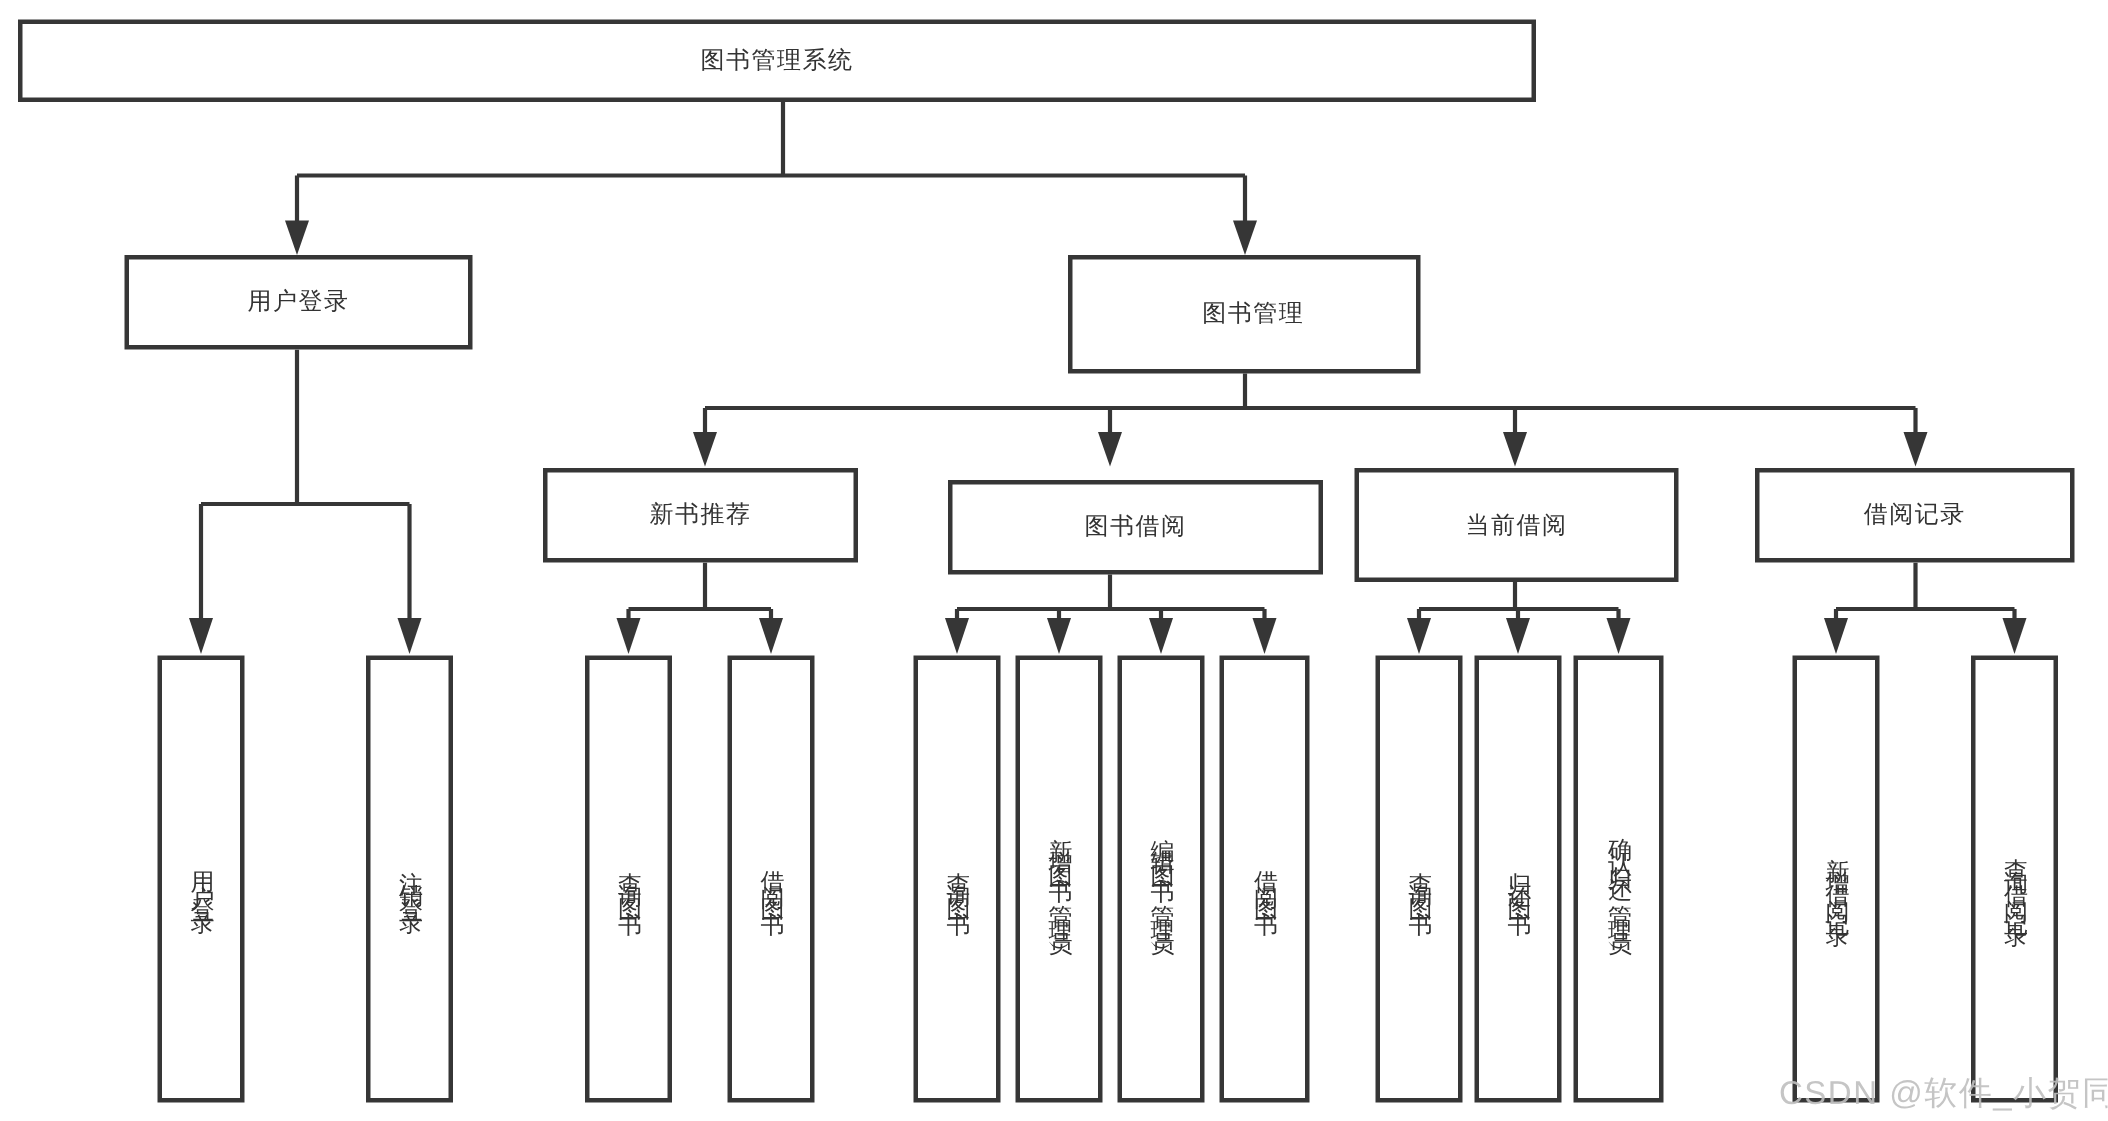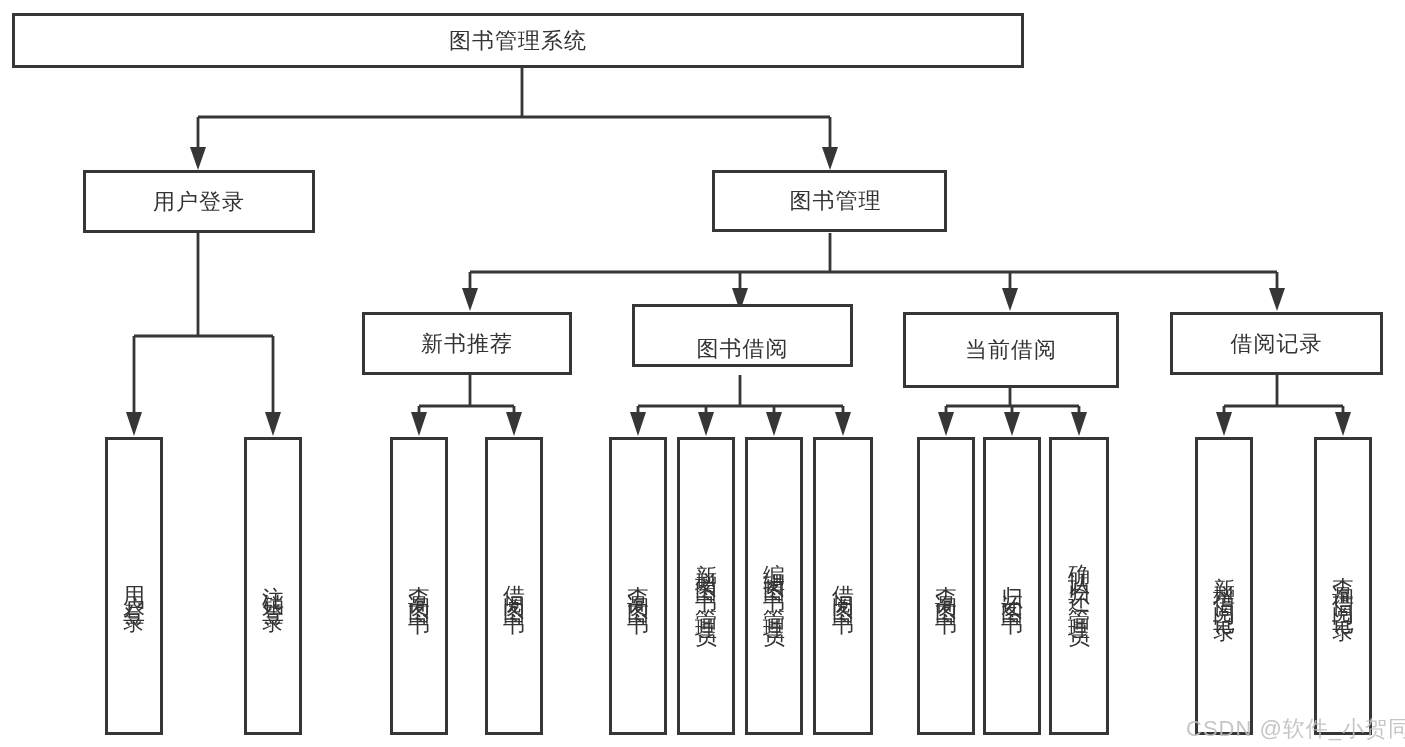--- a/index.html
+++ b/index.html
@@ -25,21 +25,21 @@
   .ah { fill: var(--line); stroke: none; }
   .node {
     position: absolute;
     background: var(--bg);
     border: 3px solid var(--line);
     box-sizing: border-box;
     display: flex;
     align-items: center;
     justify-content: center;
     color: var(--text);
-    font-size: 22px;
+    font-size: 16px;
     letter-spacing: 1px;
     z-index: 2;
   }
   .leaf .label {
     writing-mode: vertical-rl;
     text-orientation: mixed;
     letter-spacing: 9px;
     line-height: 1;
     white-space: nowrap;
   }
@@ -120,28 +120,28 @@
   <polygon class="ah" points="1335,412 1351,412 1343,436"></polygon>
 </svg>
 
 <div class="node" style="left:12px; top:13px; width:1012px; height:55px;">
   <span class="label">图书管理系统</span>
 </div>
 
 <div class="node" style="left:83px; top:170px; width:232px; height:63px;">
   <span class="label">用户登录</span>
 </div>
-<div class="node" style="left:712px; top:170px; width:235px; height:62px;padding-left:12px;">
+<div class="node" style="left:712px; top:170px; width:235px; height:79px;padding-left:12px;">
   <span class="label">图书管理</span>
 </div>
 
 <div class="node" style="left:362px; top:312px; width:210px; height:63px;">
   <span class="label">新书推荐</span>
 </div>
-<div class="node" style="left:632px; top:304px; width:221px; height:63px;align-items:flex-end;">
+<div class="node" style="left:632px; top:320px; width:250px; height:63px;">
   <span class="label">图书借阅</span>
 </div>
 <div class="node" style="left:903px; top:312px; width:216px; height:76px;">
   <span class="label">当前借阅</span>
 </div>
 <div class="node" style="left:1170px; top:312px; width:213px; height:63px;">
   <span class="label">借阅记录</span>
 </div>
 
 <div class="node leaf" style="left:105px; top:437px; width:58px; height:298px;">

